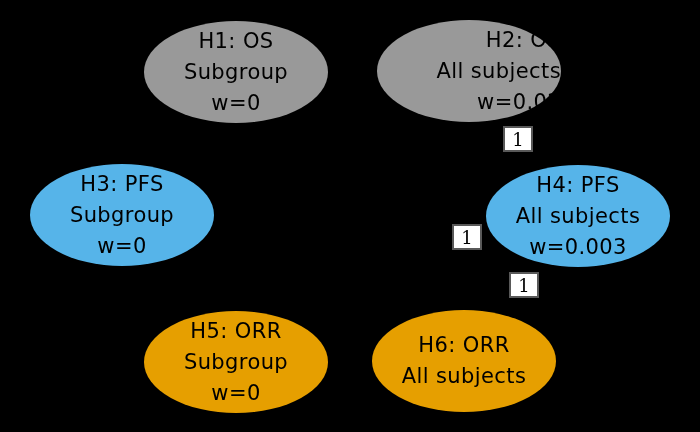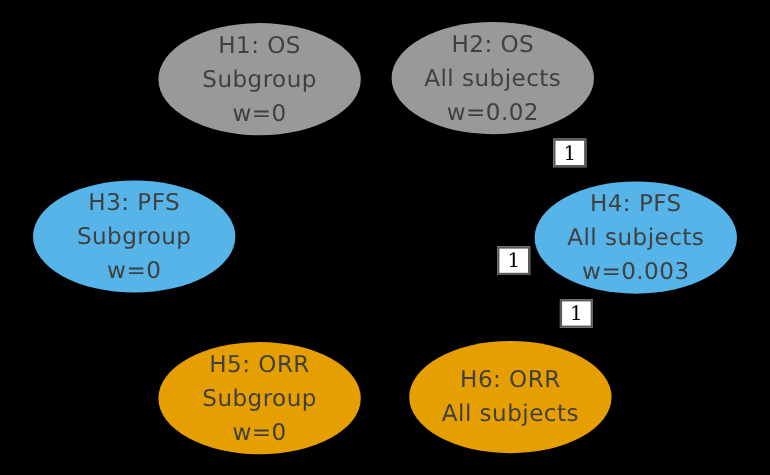--- a/index.html
+++ b/index.html
@@ -3,25 +3,25 @@
 <meta charset="utf-8">
 <style>
   html,body{margin:0;padding:0;background:#000;}
   .canvas{
     position:relative;width:700px;height:432px;background:#000000;
     overflow:hidden;font-family:"DejaVu Sans", sans-serif;
   }
   .node{
     position:absolute;width:184px;height:102px;border-radius:50%;
     display:flex;flex-direction:column;align-items:center;justify-content:center;
-    color:#404040;font-size:21px;line-height:31px;letter-spacing:0.4px;
+    color:#000000;font-size:21px;line-height:31px;letter-spacing:0.4px;
     text-align:center;white-space:nowrap;
   }
   .n1{left:144px;top:21px;}
-  .n2{left:356px;top:20px;}
+  .n2{left:377px;top:20px;align-items:flex-end;}
   .n3{left:30px;top:164px;}
   .n4{left:486px;top:165px;}
   .n5{left:144px;top:311px;}
   .n6{left:372px;top:310px;}
   .wbox{
     position:absolute;width:30px;height:26px;box-sizing:border-box;
     background:#ffffff;border:2px solid #595959;
     display:flex;align-items:center;justify-content:center;
     font-family:"DejaVu Serif", serif;font-size:18px;color:#000;
   }

